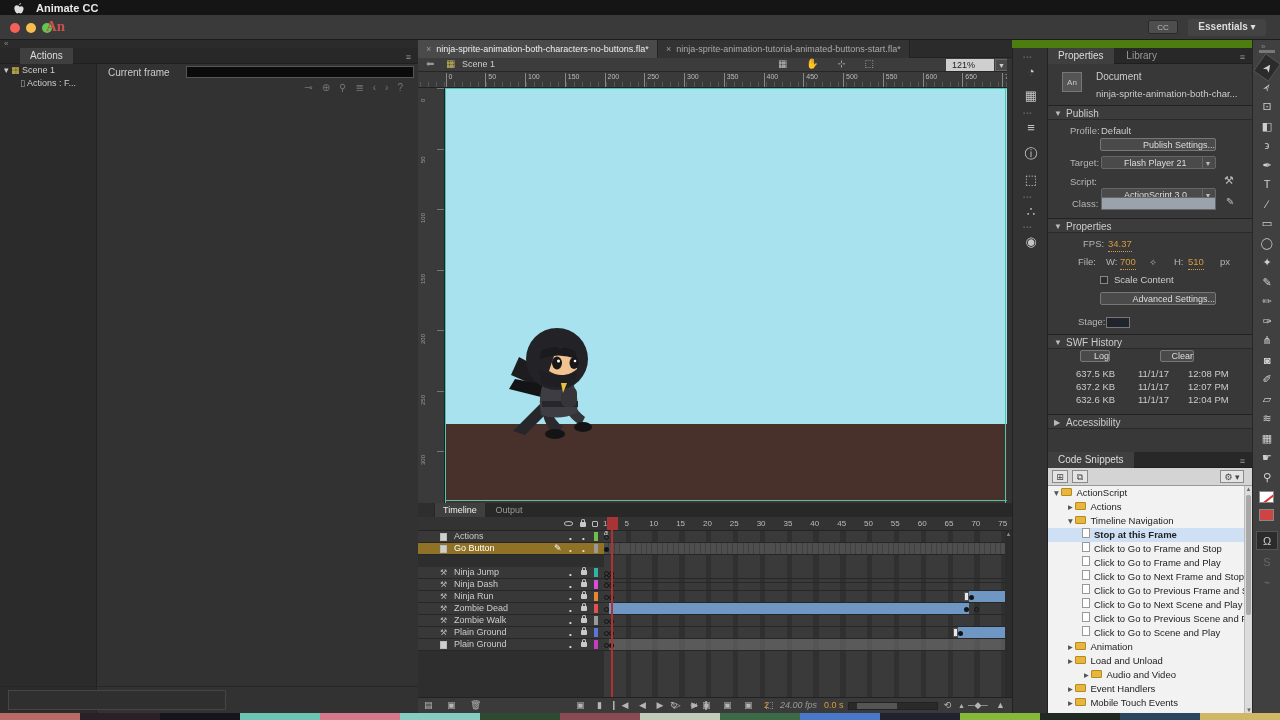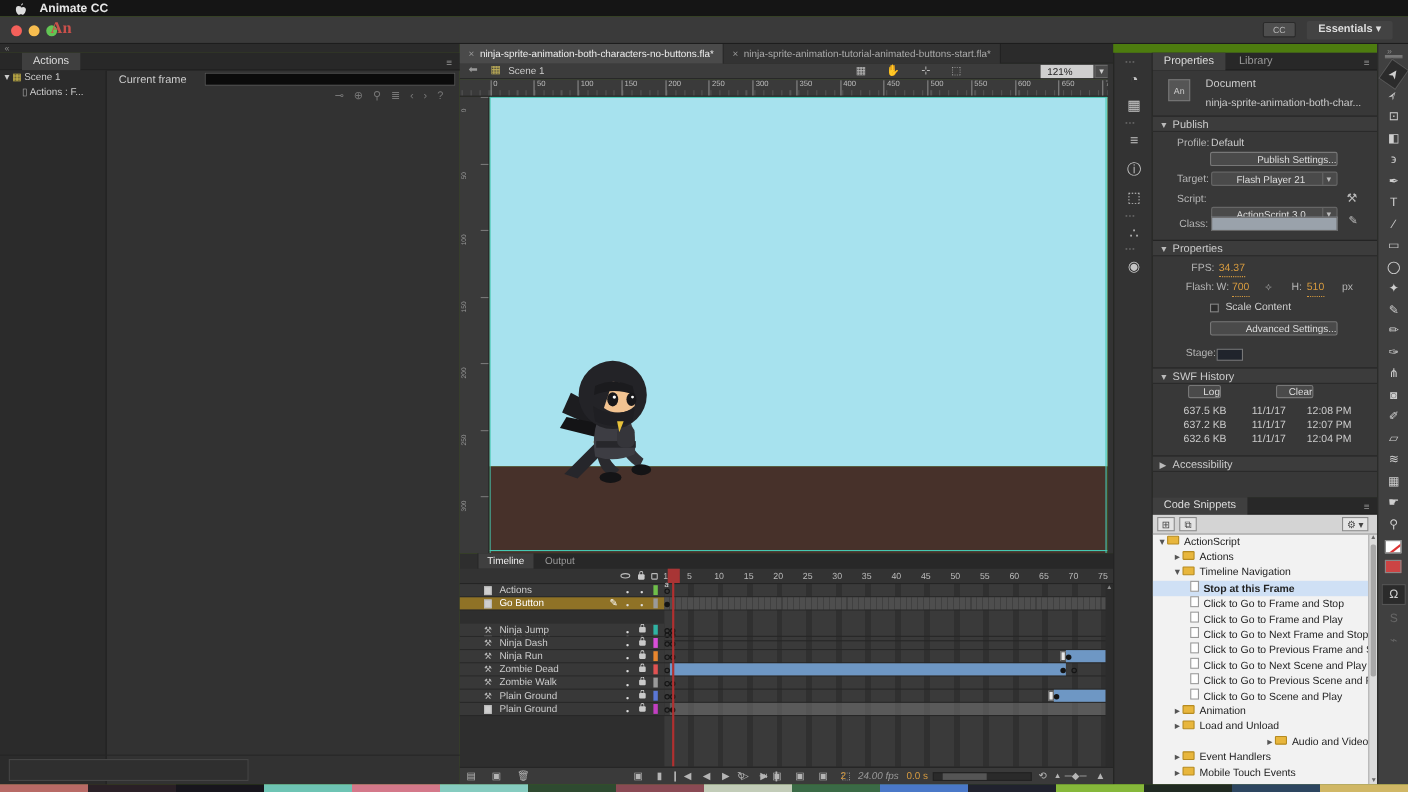--- a/index.html
+++ b/index.html
@@ -455,21 +455,21 @@
         <span class="lbl" style="position:absolute;left:24px;">Class:</span>
       </div>
     <div class="abs" style="left:53px;top:149px;width:115px;height:13px;background:#9aa2ab;border:1px solid #666;"></div>
     <span class="abs" style="left:178px;top:148px;color:#bbb;font-size:10px;">✎</span>
     <div class="sec-hdr" style="position:absolute;left:0;top:170px;width:204px;"><span class="tri">▼</span><span>Properties</span></div>
     <div class="row abs" style="top:189px;">
         <span class="lbl" style="position:absolute;left:35px;">FPS:</span>
         <span class="hot" style="position:absolute;left:60px;">34.37</span>
       </div>
     <div class="row abs" style="top:207px;">
-      <span class="lbl" style="position:absolute;left:30px;">Flash:</span>
+      <span class="lbl" style="position:absolute;left:30px;">File:</span>
       <span class="lbl" style="position:absolute;left:58px;">W:</span>
       <span class="hot" style="position:absolute;left:72px;">700</span>
       <span style="position:absolute;left:102px;color:#999;">⟡</span>
       <span class="lbl" style="position:absolute;left:126px;">H:</span>
       <span class="hot" style="position:absolute;left:140px;">510</span>
       <span class="lbl" style="position:absolute;left:172px;">px</span>
     </div>
     <div class="row abs" style="top:225px;">
       <span style="position:absolute;left:52px;top:3px;width:8px;height:8px;border:1px solid #888;background:#2c2c2c;"></span>
       <span style="position:absolute;left:66px;color:#ccc;">Scale Content</span>
@@ -507,21 +507,21 @@
         <div class="cs-row sel" style="padding-left: 34px;"><span class="file-ic"></span><span>Stop at this Frame</span></div>
         <div class="cs-row" style="padding-left: 34px;"><span class="file-ic"></span><span>Click to Go to Frame and Stop</span></div>
         <div class="cs-row" style="padding-left: 34px;"><span class="file-ic"></span><span>Click to Go to Frame and Play</span></div>
         <div class="cs-row" style="padding-left: 34px;"><span class="file-ic"></span><span>Click to Go to Next Frame and Stop</span></div>
         <div class="cs-row" style="padding-left: 34px;"><span class="file-ic"></span><span>Click to Go to Previous Frame and Stop</span></div>
         <div class="cs-row" style="padding-left: 34px;"><span class="file-ic"></span><span>Click to Go to Next Scene and Play</span></div>
         <div class="cs-row" style="padding-left: 34px;"><span class="file-ic"></span><span>Click to Go to Previous Scene and Play</span></div>
         <div class="cs-row" style="padding-left: 34px;"><span class="file-ic"></span><span>Click to Go to Scene and Play</span></div>
         <div class="cs-row" style="padding-left: 20px;"><span style="color: rgb(85, 85, 85);">▸ </span><span class="folder-ic"></span><span>Animation</span></div>
         <div class="cs-row" style="padding-left: 20px;"><span style="color: rgb(85, 85, 85);">▸ </span><span class="folder-ic"></span><span>Load and Unload</span></div>
-        <div class="cs-row" style="padding-left: 16px; text-align: right;"><span style="color: rgb(85, 85, 85);">▸ </span><span class="folder-ic"></span><span>Audio and Video</span></div>
+        <div class="cs-row" style="padding-left: 36px;"><span style="color: rgb(85, 85, 85);">▸ </span><span class="folder-ic"></span><span>Audio and Video</span></div>
         <div class="cs-row" style="padding-left: 20px;"><span style="color: rgb(85, 85, 85);">▸ </span><span class="folder-ic"></span><span>Event Handlers</span></div>
         <div class="cs-row" style="padding-left: 20px;"><span style="color: rgb(85, 85, 85);">▸ </span><span class="folder-ic"></span><span>Mobile Touch Events</span></div>
       </div>
     <div id="cs-scroll">▲<div class="thumb"></div><span style="position:absolute;bottom:0;left:1px;">▼</span></div>
   </div>
 
   <div id="tools" class="abs">
       <div style="position: absolute; left: 8px; top: 2px; color: rgb(136, 136, 136); font-size: 8px;">»</div>
       <div style="position: absolute; left: 6px; top: 10px; width: 16px; height: 3px; border-top: 2px solid rgb(119, 119, 119); border-bottom: 1px solid rgb(119, 119, 119);"></div>
       <div class="tool active" style="top: 18px; transform: rotate(-55deg);">➤</div>

